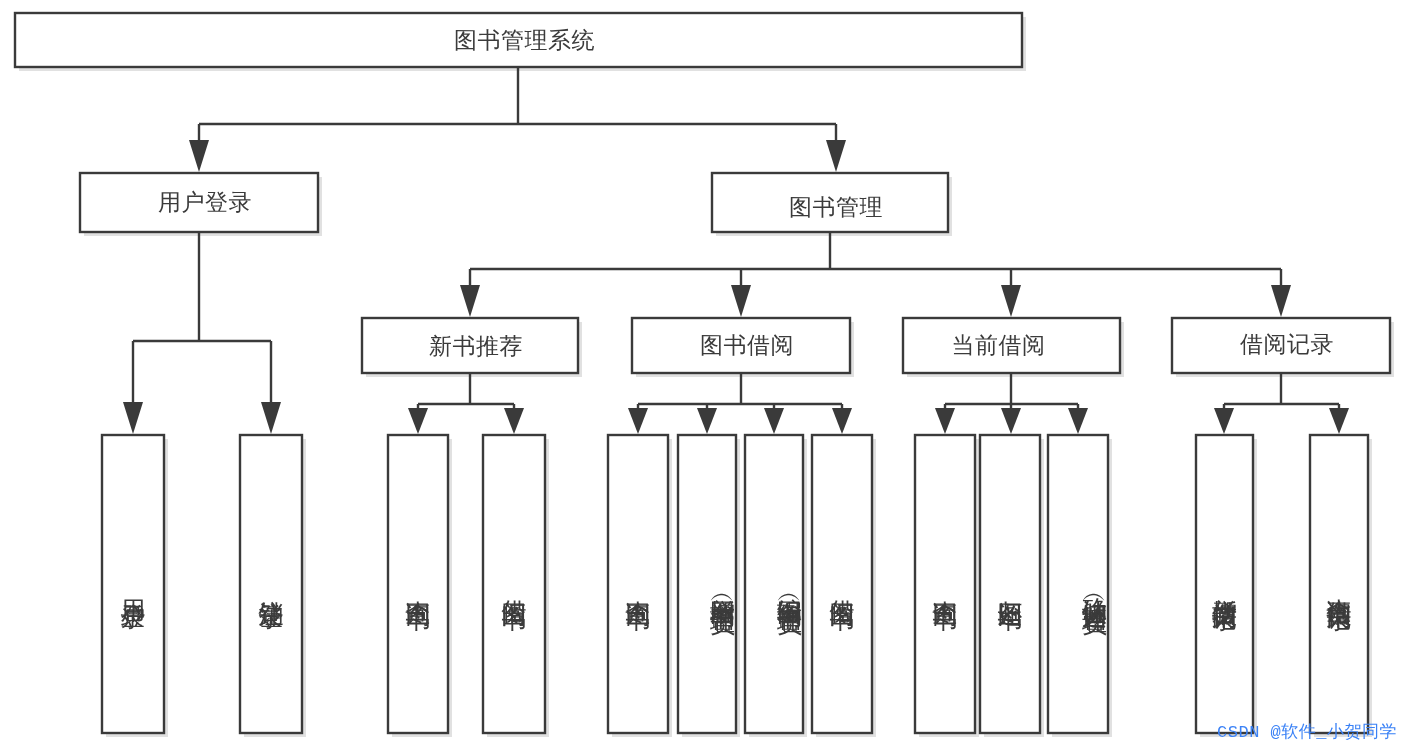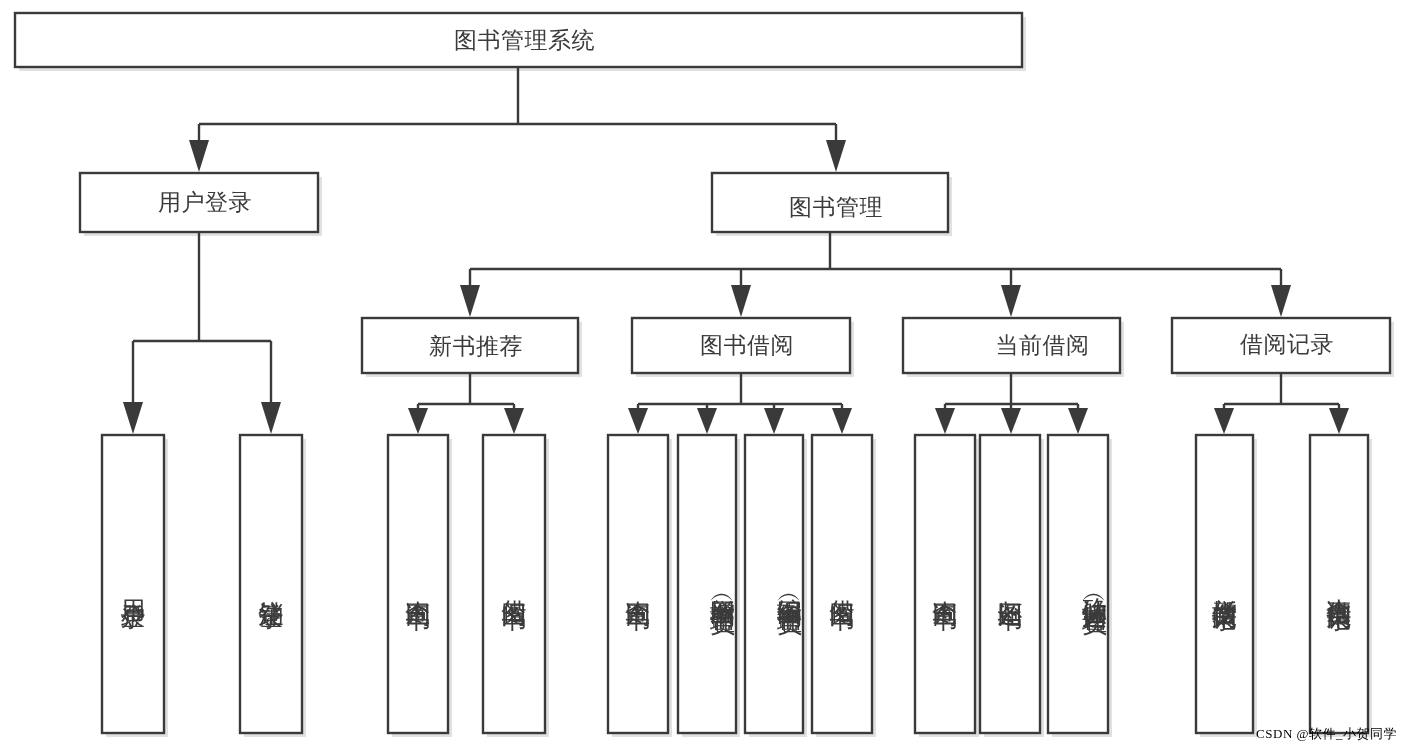--- a/index.html
+++ b/index.html
@@ -77,23 +77,23 @@
     padding-top: 6px;
   }
   .node-label.vertical.centered {
     align-items: center;
     padding-top: 0;
   }
   #watermark {
     position: absolute;
     right: 8px;
     bottom: 4px;
-    color: #000000;
-    font-size: 13px;
-    font-family: Liberation Serif, serif;
+    color: #3b82f6;
+    font-size: 17px;
+    font-family: Liberation Mono, monospace;
     letter-spacing: 0.5px;
     white-space: nowrap;
     pointer-events: none;
   }
 </style>
 </head>
 <body>
 
 <div id="diagram-root">
 
@@ -234,21 +234,21 @@
     </g>
   </svg>
 
   <div class="node-label horizontal root" style="left:15px; top:13px; width:1007px; height:54px;">图书管理系统</div>
 
   <div class="node-label horizontal" style="left:80px; top:173px; width:238px; height:59px;">用户登录</div>
   <div class="node-label horizontal" style="left:712px; top:173px; width:236px; height:68px;">图书管理</div>
 
   <div class="node-label horizontal" style="left:362px; top:318px; width:216px; height:56px;">新书推荐</div>
   <div class="node-label horizontal" style="left:632px; top:318px; width:218px; height:55px;">图书借阅</div>
-  <div class="node-label horizontal" style="left:928px; top:318px; width:217px; height:55px;">当前借阅</div>
+  <div class="node-label horizontal" style="left:884px; top:318px; width:217px; height:55px;">当前借阅</div>
   <div class="node-label horizontal" style="left:1172px; top:318px; width:218px; height:52px;">借阅记录</div>
 
   <div class="node-label vertical centered" style="left:102px; top:435px; width:62px; height:298px;">用户登录</div>
   <div class="node-label vertical centered" style="left:240px; top:435px; width:62px; height:298px;">注销登录</div>
   <div class="node-label vertical centered" style="left:388px; top:435px; width:60px; height:298px;">查询图书</div>
   <div class="node-label vertical centered" style="left:483px; top:435px; width:62px; height:298px;">借阅图书</div>
   <div class="node-label vertical centered" style="left:608px; top:435px; width:60px; height:298px;">查询图书</div>
   <div class="node-label vertical" style="left:678px; top:435px; width:58px; height:298px;">新增图书（管理员）</div>
   <div class="node-label vertical" style="left:745px; top:435px; width:58px; height:298px;">编辑图书（管理员）</div>
   <div class="node-label vertical centered" style="left:812px; top:435px; width:60px; height:298px;">借阅图书</div>

